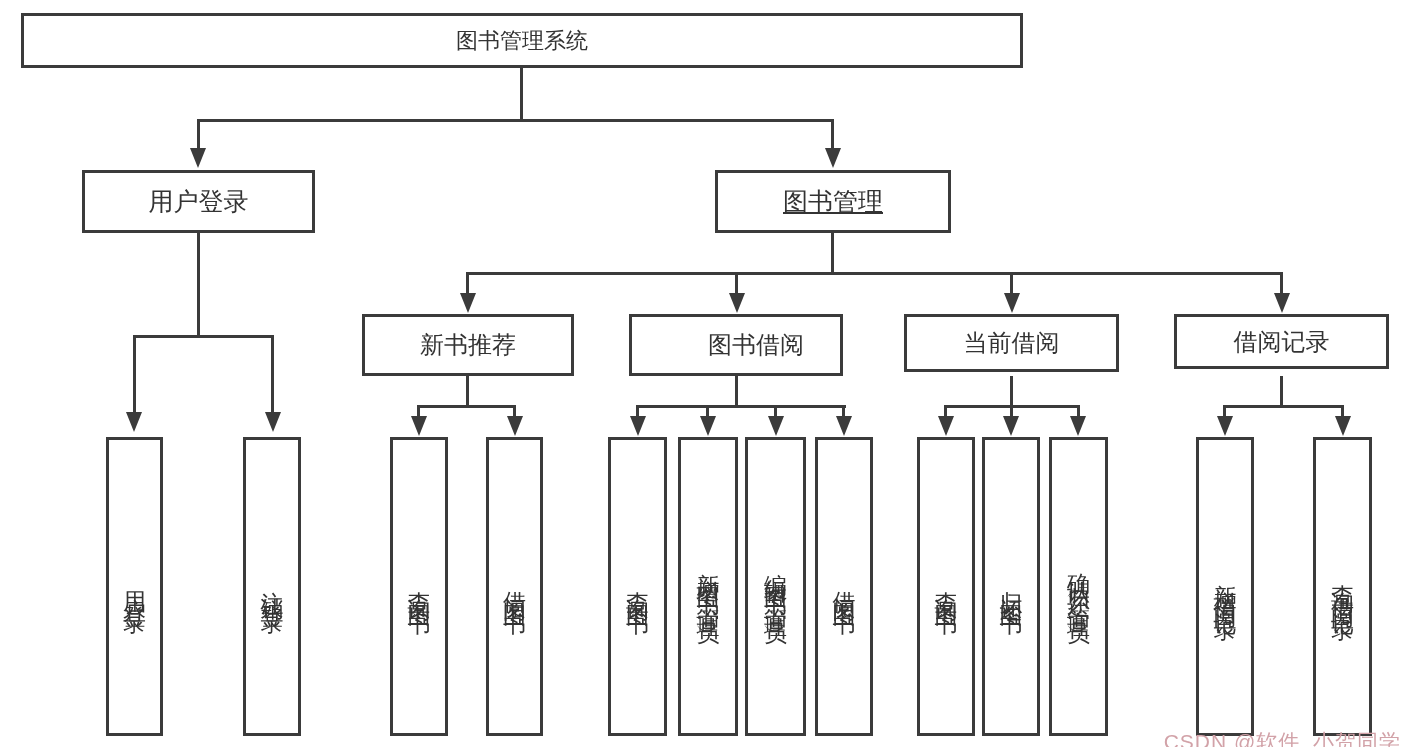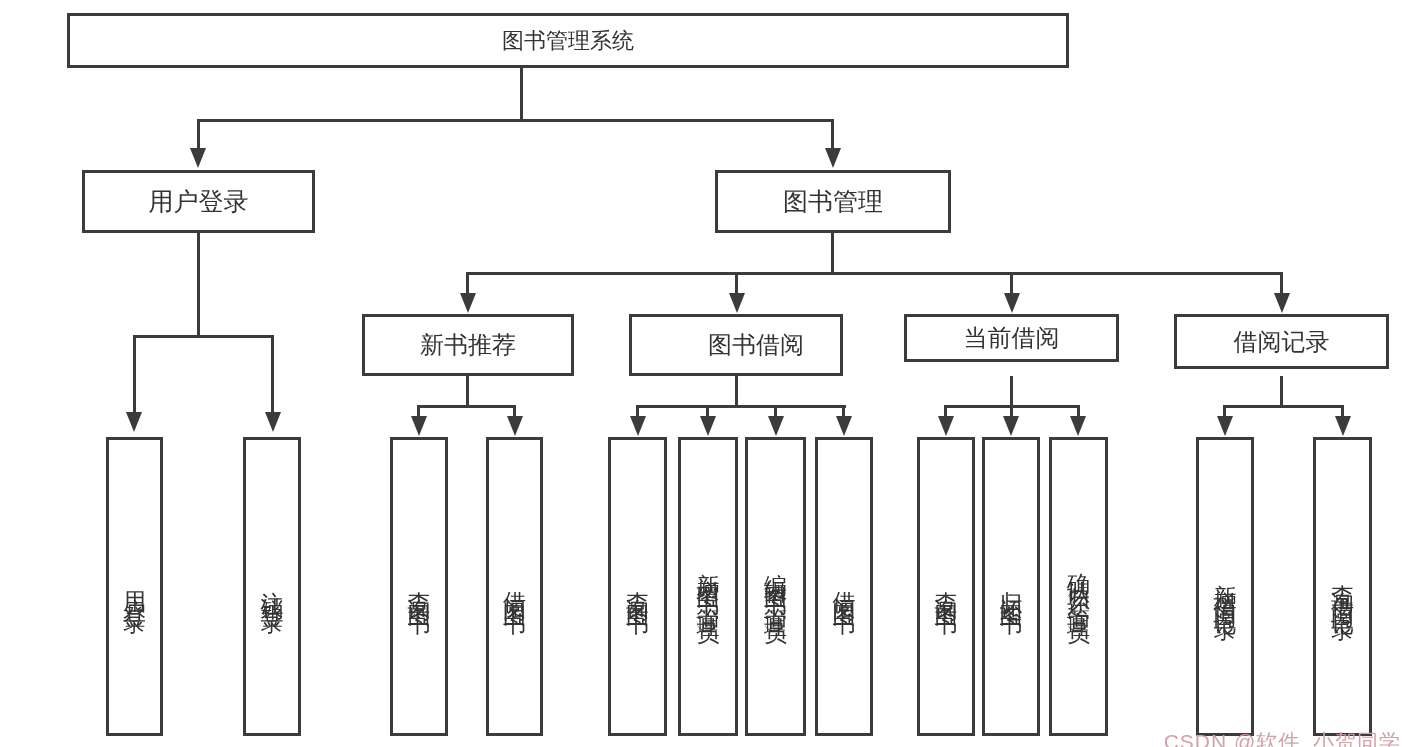--- a/index.html
+++ b/index.html
@@ -7,21 +7,21 @@
   body { font-family:"Liberation Sans","DejaVu Sans",sans-serif; }
   .stage {
     position:relative; width:1405px; height:747px;
     background:var(--background,#fff); overflow:hidden; color:var(--text,#333);
   }
   .box {
     position:absolute; border:3px solid var(--line,#3b3b3b); background:#fff;
     display:flex; align-items:center; justify-content:center;
     color:var(--text,#333); text-align:center;
   }
-  .hbox-root { font-size:22px;margin-left:46px; }
+  .hbox-root { font-size:22px; }
   .hbox-l2 { font-size:25px; }
   .hbox-l3 { font-size:24px; }
   .vbox {
     writing-mode:vertical-rl; text-orientation:mixed;
     font-size:23px; letter-spacing:7px; line-height:1;
   }
   .line { position:absolute; background:var(--line,#3b3b3b); }
   .vl { width:3px; }
   .hl { height:3px; }
   .arrow {
@@ -43,21 +43,21 @@
   <div class="box hbox-root" style="left:21px;top:13px;width:1002px;height:55px;">图书管理系统</div>
 
   <div class="line vl" style="left:520px;top:68px;height:54px;"></div>
   <div class="line hl" style="left:197px;top:119px;width:637px;"></div>
   <div class="line vl" style="left:197px;top:119px;height:31px;"></div>
   <div class="arrow" style="left:190px;top:148px;"></div>
   <div class="line vl" style="left:831px;top:119px;height:31px;"></div>
   <div class="arrow" style="left:825px;top:148px;"></div>
 
   <div class="box hbox-l2" style="left:82px;top:170px;width:233px;height:63px;">用户登录</div>
-  <div class="box hbox-l2" style="left:715px;top:170px;width:236px;height:63px;">图书管理</div>
+  <div class="box hbox-l2" style="left:715px;top:170px;width:236px;height:63px;text-decoration:underline;">图书管理</div>
 
   <div class="line vl" style="left:197px;top:233px;height:105px;"></div>
   <div class="line hl" style="left:133px;top:335px;width:141px;"></div>
   <div class="line vl" style="left:133px;top:335px;height:79px;"></div>
   <div class="arrow" style="left:126px;top:412px;"></div>
   <div class="line vl" style="left:271px;top:335px;height:79px;"></div>
   <div class="arrow" style="left:265px;top:412px;"></div>
 
   <div class="line vl" style="left:831px;top:233px;height:42px;"></div>
   <div class="line hl" style="left:466px;top:272px;width:816px;"></div>
@@ -65,21 +65,21 @@
   <div class="arrow" style="left:460px;top:293px;"></div>
   <div class="line vl" style="left:735px;top:272px;height:24px;"></div>
   <div class="arrow" style="left:729px;top:293px;"></div>
   <div class="line vl" style="left:1010px;top:272px;height:24px;"></div>
   <div class="arrow" style="left:1004px;top:293px;"></div>
   <div class="line vl" style="left:1280px;top:272px;height:24px;"></div>
   <div class="arrow" style="left:1274px;top:293px;"></div>
 
   <div class="box hbox-l3" style="left:362px;top:314px;width:212px;height:62px;">新书推荐</div>
   <div class="box hbox-l3" style="left:629px;top:314px;width:214px;height:62px;padding-left:40px;">图书借阅</div>
-  <div class="box hbox-l3" style="left:904px;top:314px;width:215px;height:48px;">当前借阅</div>
+  <div class="box hbox-l3" style="left:904px;top:314px;width:215px;height:58px;">当前借阅</div>
   <div class="box hbox-l3" style="left:1174px;top:314px;width:215px;height:55px;">借阅记录</div>
 
   <div class="line vl" style="left:466px;top:376px;height:32px;"></div>
   <div class="line hl" style="left:417px;top:405px;width:99px;"></div>
   <div class="line vl" style="left:417px;top:405px;height:14px;"></div>
   <div class="arrow" style="left:411px;top:416px;"></div>
   <div class="line vl" style="left:513px;top:405px;height:14px;"></div>
   <div class="arrow" style="left:507px;top:416px;"></div>
 
   <div class="line vl" style="left:735px;top:376px;height:32px;"></div>

